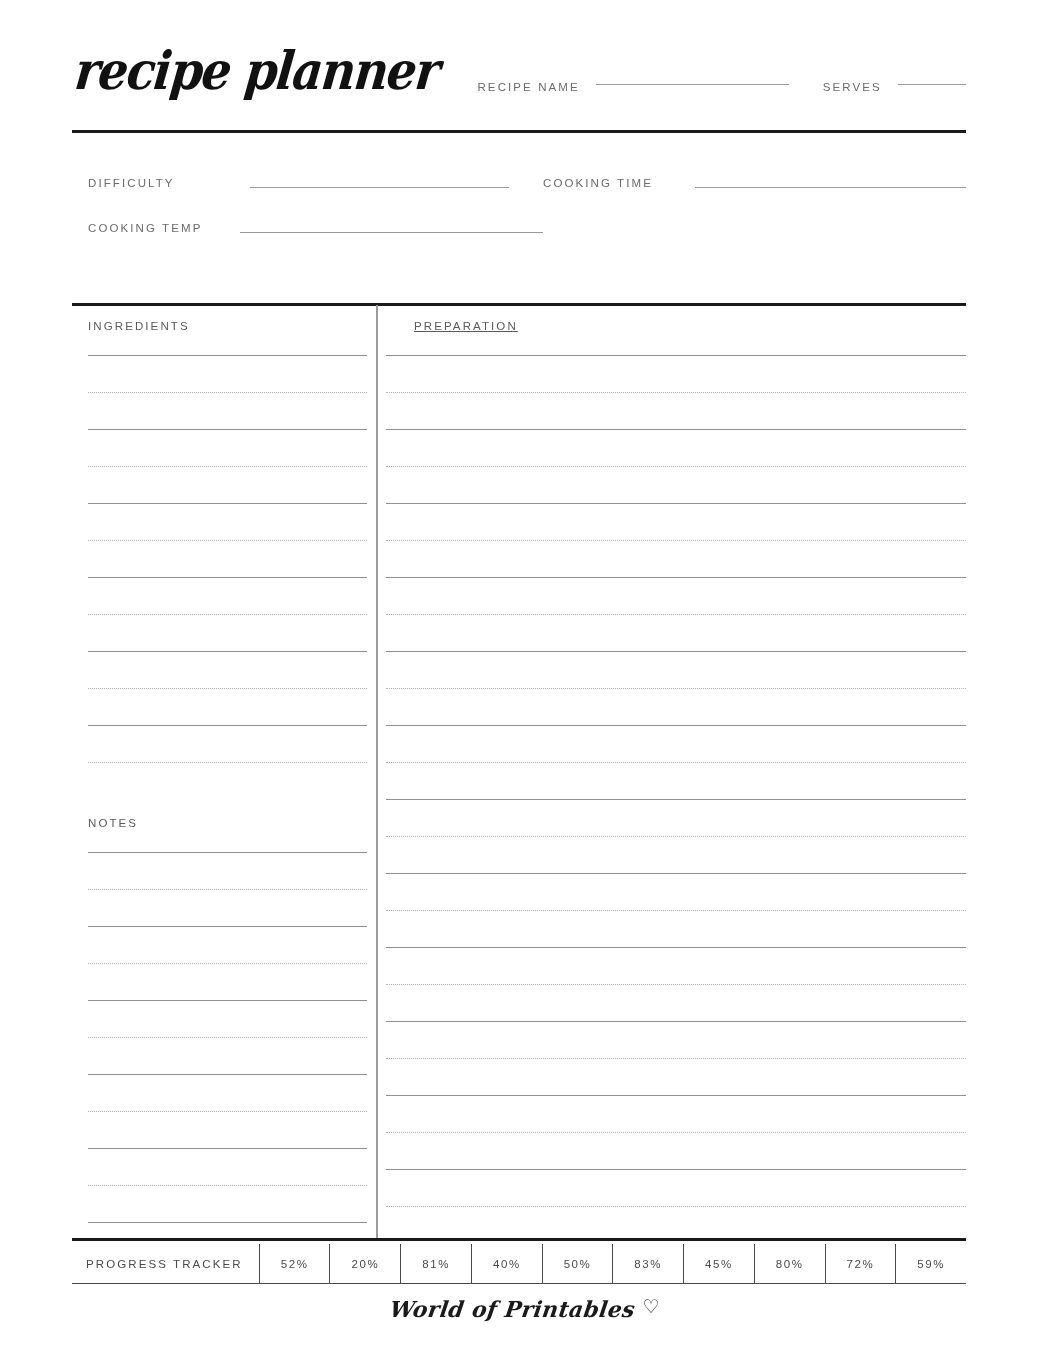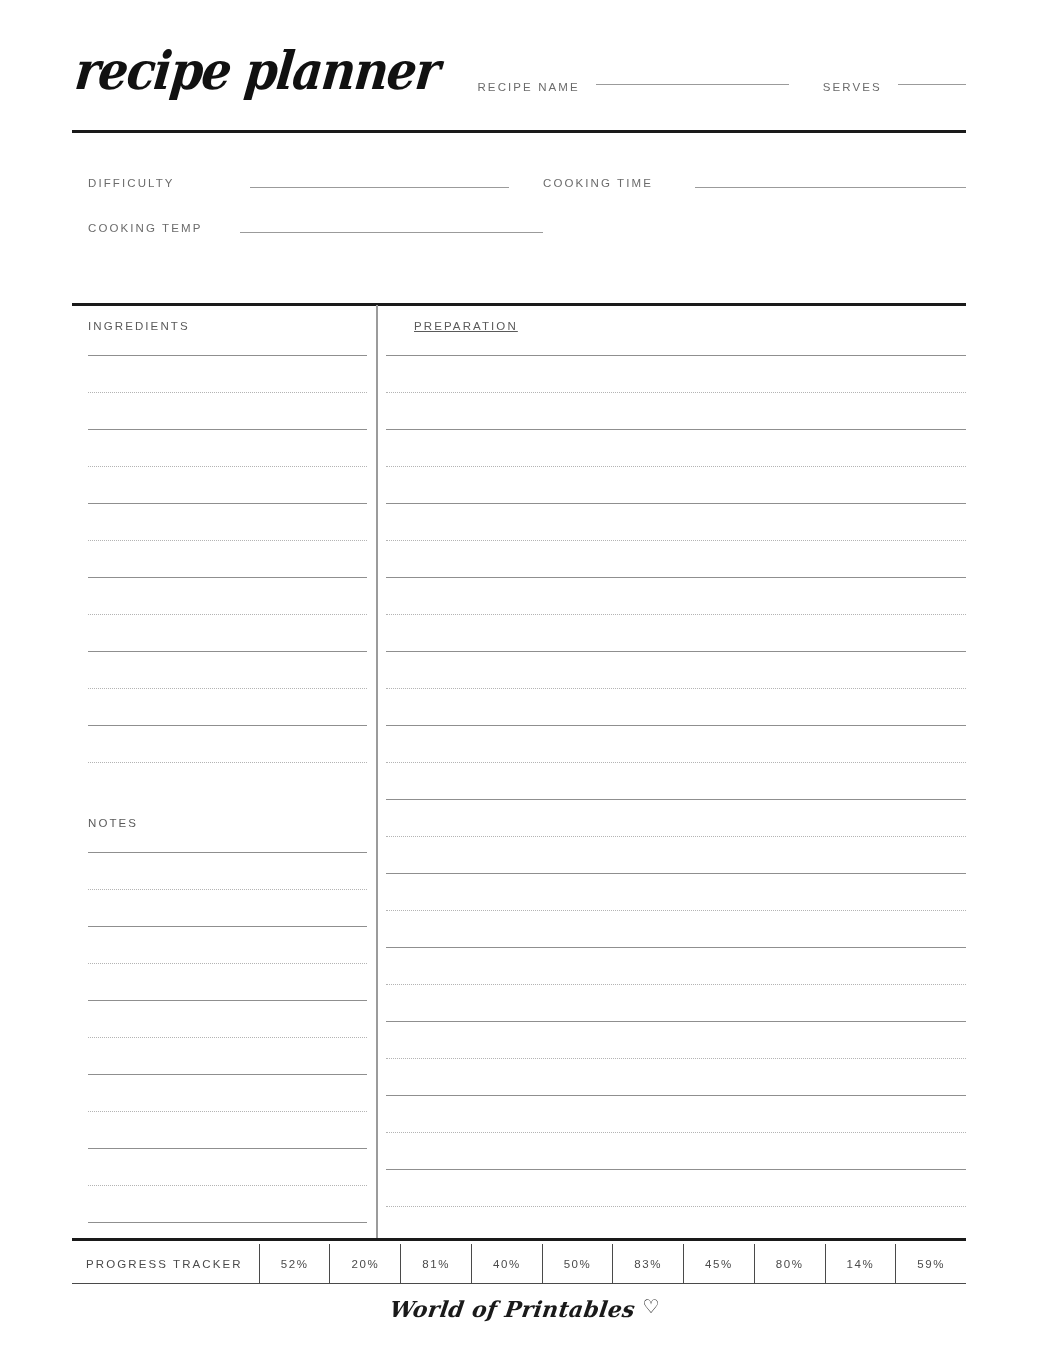--- a/index.html
+++ b/index.html
@@ -322,21 +322,21 @@
     <div class="tracker-label">PROGRESS TRACKER</div>
     <div class="tracker-cells" id="tracker-cells">
         <div class="tracker-cell">52%</div>
         <div class="tracker-cell">20%</div>
         <div class="tracker-cell">81%</div>
         <div class="tracker-cell">40%</div>
         <div class="tracker-cell">50%</div>
         <div class="tracker-cell">83%</div>
         <div class="tracker-cell">45%</div>
         <div class="tracker-cell">80%</div>
-        <div class="tracker-cell">14%</div>
+        <div class="tracker-cell">72%</div>
         <div class="tracker-cell">59%</div>
       </div>
   </div>
 
   <div class="footer">
     <div class="footer-mark">World of Printables</div>
     <div class="footer-heart">♡</div>
   </div>
 
 </div>

